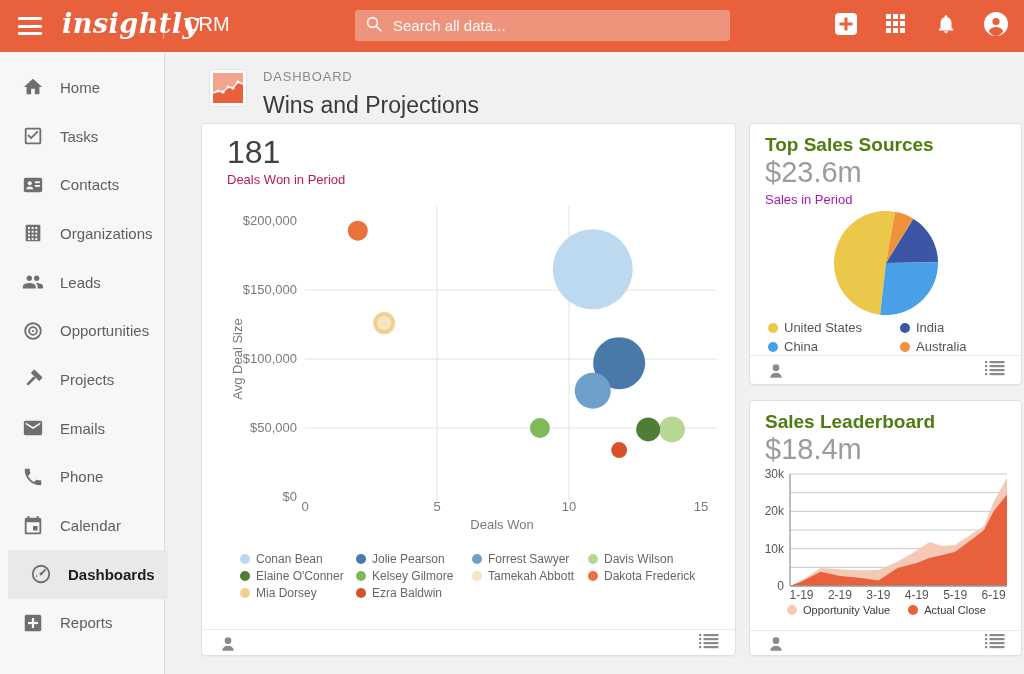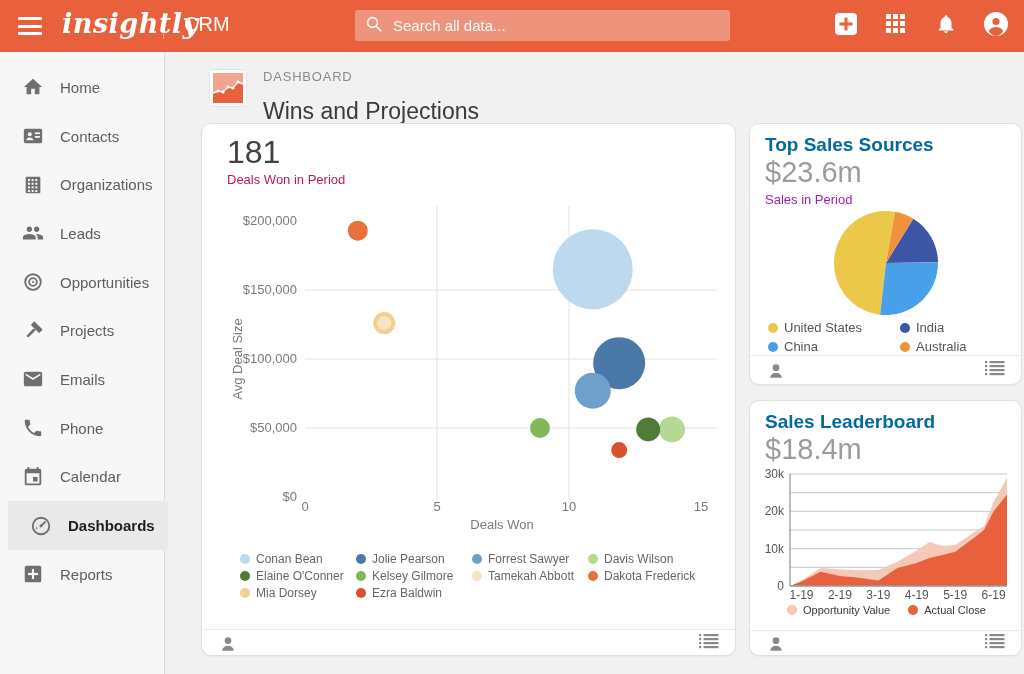--- a/index.html
+++ b/index.html
@@ -25,38 +25,38 @@
   .side-item .s-label { font-size:15px; color:#5E5E5E; }
   .side-item.selected { background:#E9E9E9; border-radius:0 3px 3px 0; width:160px;margin-left:8px; }
   .side-item.selected .s-label { color:#1D1D1D; font-weight:bold; }
 
   
   .main { position:absolute; left:182px; top:52px; width:858px; height:622px; background:#F1F1F1; }
   .page-header { position:absolute; left:27px; top:17px; display:flex; }
   .ph-icon { width:38px; height:38px; background:#fff; border:1px solid #E3E3E3; border-radius:3px; padding:3px; }
   .ph-text { margin-left:16px; }
   .eyebrow { font-size:13px; color:#8A8A8A; letter-spacing:0.8px; }
-  .page-title { font-size:23px; color:#3A3A3A; margin-top:14px; }
-
-  .card { position:absolute; background:#fff; border:1px solid #E0E0E0; border-radius:10px; box-shadow:0 1px 2px rgba(0,0,0,0.04); }
+  .page-title { font-size:23px; color:#3A3A3A; margin-top:8px; }
+
+  .card { position:absolute; background:#fff; border:1px solid #E0E0E0; border-radius:4px; box-shadow:0 1px 2px rgba(0,0,0,0.04); }
   .card-footer { position:absolute; left:0; right:0; border-top:1px solid #EBEBEB; display:flex; justify-content:space-between; align-items:center; padding:0 16px; }
   .foot-btn { width:20px; height:20px; cursor:pointer; }
 
   
   .card-wins { left:19px; top:71px; width:535px; height:533px; }
   .big-number { position:absolute; left:25px; top:10px; font-size:32px; font-weight:500; color:#424242; }
   .big-sub { position:absolute; left:25px; top:48px; font-size:13px; color:#be185d; }
   .bubble-legend { position:absolute; left:38px; top:428px; width:480px; display:grid; grid-template-columns:116px 116px 116px 124px; row-gap:3px; }
   .legend-item { display:flex; align-items:center; font-size:12px; color:#666; white-space:nowrap; }
   .legend-item .dot { width:10px; height:10px; border-radius:50%; margin-right:6px; flex:0 0 10px; }
 
   
   .card-sources { left:567px; top:71px; width:273px; height:262px; }
   .card-leader  { left:567px; top:348px; width:273px; height:256px; }
-  .card-h { position:absolute; left:15px; top:10px; font-size:19px; font-weight:bold; color:#0369a1; }
+  .card-h { position:absolute; left:15px; top:10px; font-size:19px; font-weight:bold; color:#4d7c0f; }
   .card-amount { position:absolute; left:15px; top:32px; font-size:29px; font-weight:300; color:#9C9C9C; }
   .card-sub { position:absolute; left:15px; top:68px; font-size:13px; color:#a21caf; }
   .pie-legend { position:absolute; left:18px; top:196px; display:grid; grid-template-columns:132px 108px; row-gap:4px; }
   .area-legend { position:absolute; left:0; top:203px; width:273px; display:flex; justify-content:center; gap:18px; }
   .area-legend .legend-item { font-size:11px; color:#3A3A3A; }
   svg text { font-family:"Liberation Sans", sans-serif; }
 </style>
 </head>
 <body>
 
@@ -113,20 +113,26 @@
       </div>
     </div>
 </div>
 
 <div class="sidebar" id="sidebar">
     <div class="side-item">
       <span class="s-icon"><svg width="22" height="22" viewBox="0 0 24 24">
           <path fill="#6F6F6F" d="M10 20v-6h4v6h5v-8h3L12 3 2 12h3v8z"></path>
         </svg></span>
       <span class="s-label">Home</span>
+    </div>
+    <div class="side-item">
+      <span class="s-icon"><svg width="22" height="22" viewBox="0 0 24 24">
+          <path fill="#6F6F6F" d="M19 3H5a2 2 0 0 0-2 2v14a2 2 0 0 0 2 2h14a2 2 0 0 0 2-2V5a2 2 0 0 0-2-2zm0 16H5V5h14v14zm-1-11.4-1.4-1.4-6.6 6.6-2.6-2.6L6 11.6l4 4z"></path>
+        </svg></span>
+      <span class="s-label">Tasks</span>
     </div>
     <div class="side-item">
       <span class="s-icon"><svg width="22" height="22" viewBox="0 0 24 24">
           <rect x="2" y="4" width="20" height="16" rx="2" fill="#6F6F6F"></rect>
           <circle cx="8.5" cy="10" r="2.2" fill="#F7F7F7"></circle>
           <path d="M4.5 16.5c.7-2 2.4-2.8 4-2.8s3.3.8 4 2.8z" fill="#F7F7F7"></path>
           <rect x="14" y="8" width="5.5" height="2" fill="#F7F7F7"></rect>
           <rect x="14" y="12" width="5.5" height="2" fill="#F7F7F7"></rect>
         </svg></span>
       <span class="s-label">Contacts</span>

